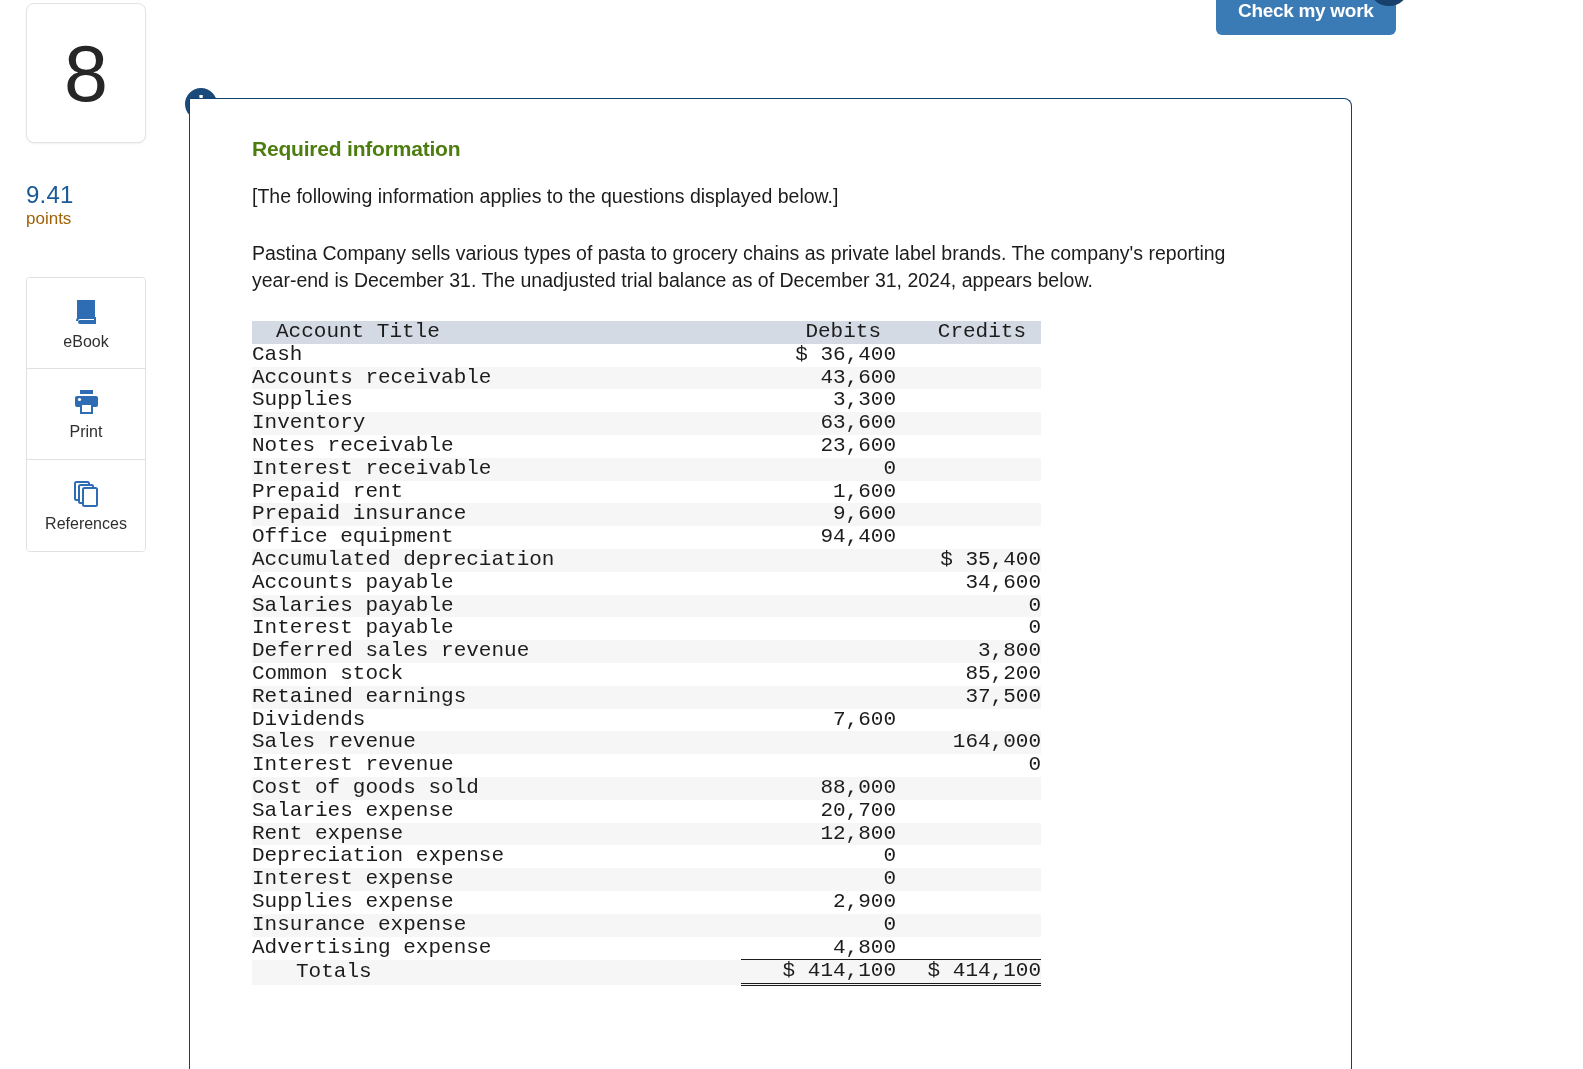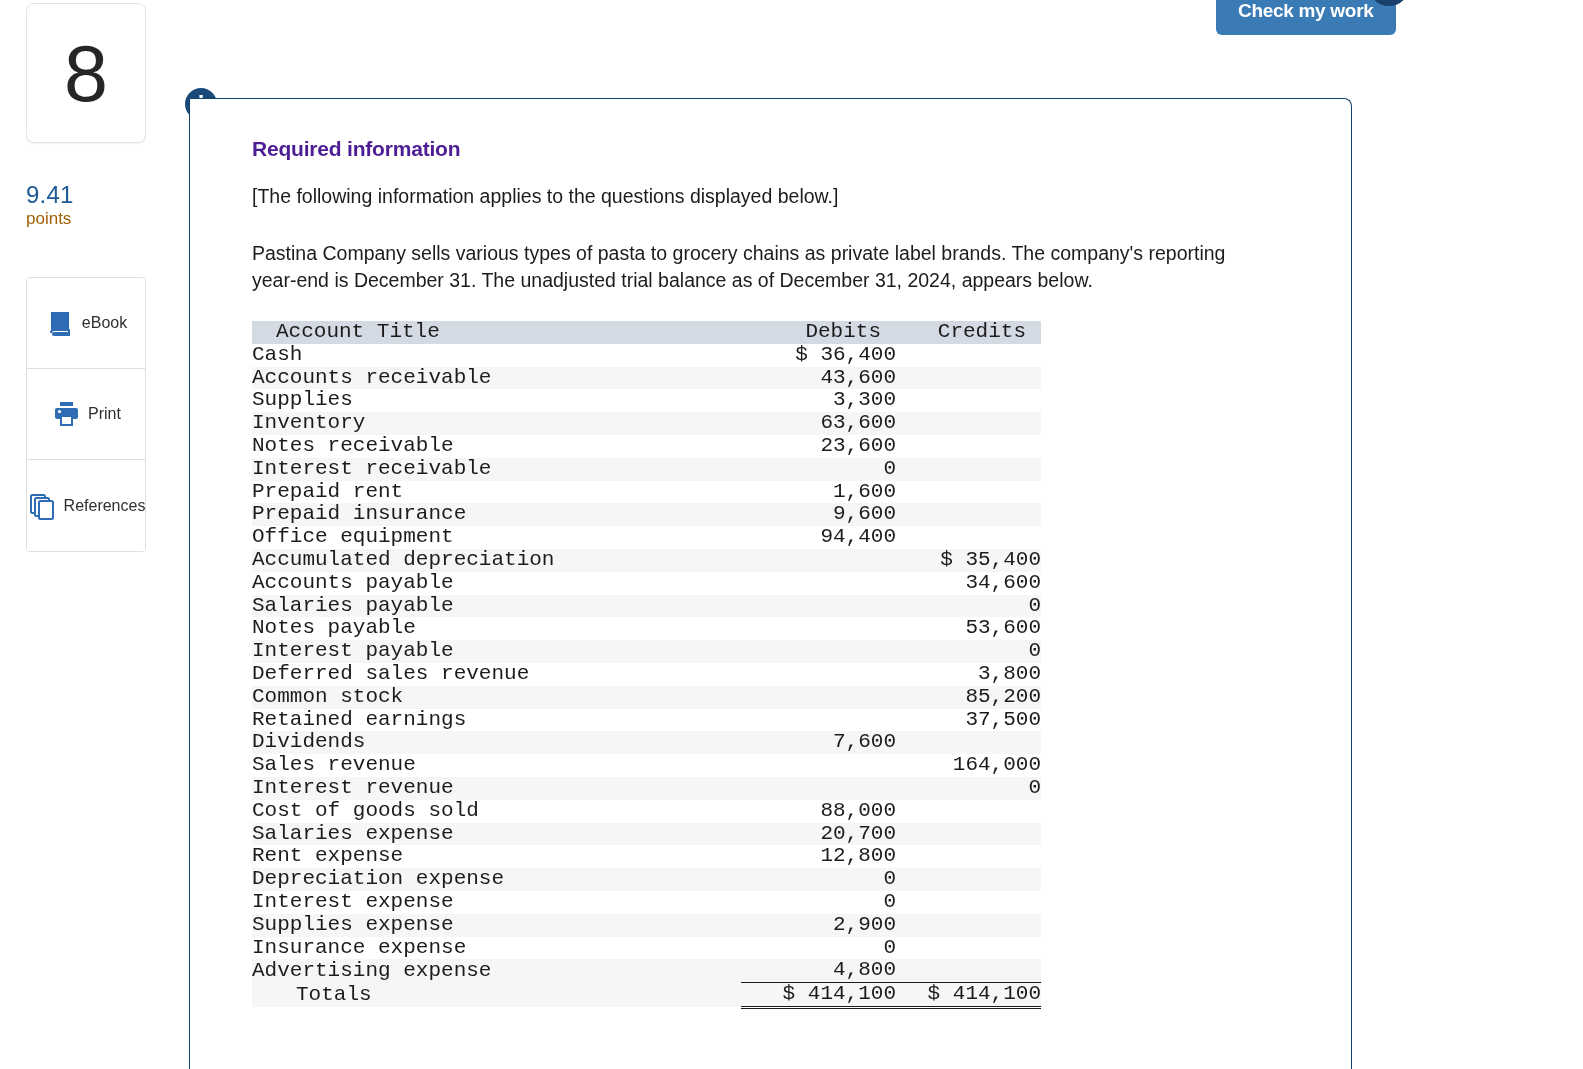--- a/index.html
+++ b/index.html
@@ -41,21 +41,21 @@
   .tool-group {
     position: absolute; left: 26px; top: 277px;
     width: 120px;
     border: 1px solid #e0e0e0;
     border-radius: 4px;
     background: #fff;
     overflow: hidden;
   }
   .tool-btn {
     height: 91px; width: 100%;
-    display: flex; align-items: center; justify-content: center;
+    display: flex; flex-direction: column; align-items: center; justify-content: center;
     gap: 7px;
     border-bottom: 1px solid #e0e0e0;
     background: #fff; cursor: pointer;
   }
   .tool-group .tool-btn:last-child { border-bottom: none; }
   .tool-btn .lbl { font-size: 16px; color: #2f2f2f; }
   .tool-btn svg { display: block; }
 
   
   #info-panel {
@@ -75,21 +75,21 @@
     background: #1a4a7a;
     border: 3px solid #ffffff;
     display: flex; align-items: center; justify-content: center;
     color: #fff; font-size: 23px; font-weight: bold; line-height: 1;
     font-family: "Liberation Sans", sans-serif;
   }
 
   .panel-inner { position: absolute; left: 62px; top: 38px; width: 1040px; }
 
   .req-title {
-    font-size: 21px; font-weight: bold; color: #4c1d95;
+    font-size: 21px; font-weight: bold; color: #4d7c0f;
     margin: 0 0 24px 0; letter-spacing: -.2px;
   }
   .req-italic {
     font-size: 19.5px; color: #1c1c1c;
     margin: 0 0 32px 0;
   }
   .req-body {
     font-size: 19.5px; color: #1c1c1c; line-height: 26.5px;
     margin: 12px 0 28px 0; width: 1000px;
   }
@@ -286,25 +286,20 @@
                 <td class="acct">Accounts payable</td>
                 <td class="num"></td>
                 <td class="num">34,600</td>
               </tr>
               <tr>
                 <td class="acct">Salaries payable</td>
                 <td class="num"></td>
                 <td class="num">0</td>
               </tr>
               <tr>
-                <td class="acct">Notes payable</td>
-                <td class="num"></td>
-                <td class="num">53,600</td>
-              </tr>
-              <tr>
                 <td class="acct">Interest payable</td>
                 <td class="num"></td>
                 <td class="num">0</td>
               </tr>
               <tr>
                 <td class="acct">Deferred sales revenue</td>
                 <td class="num"></td>
                 <td class="num">3,800</td>
               </tr>
               <tr>

